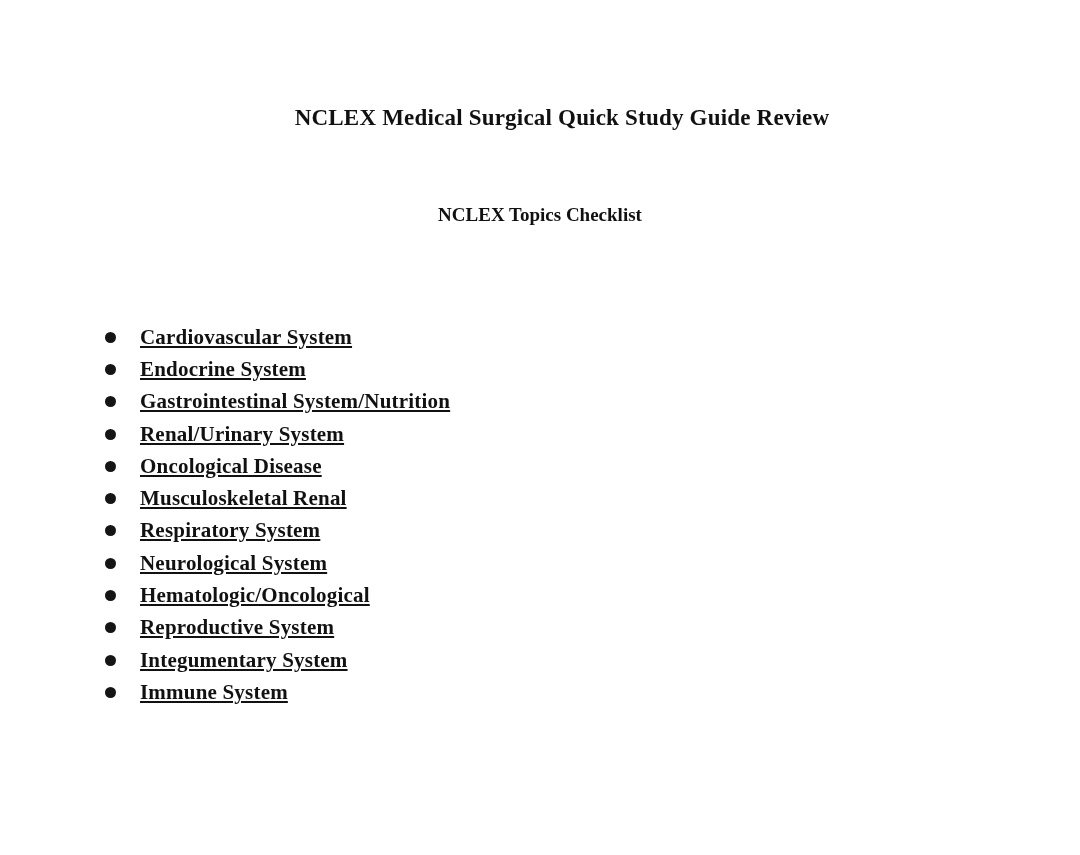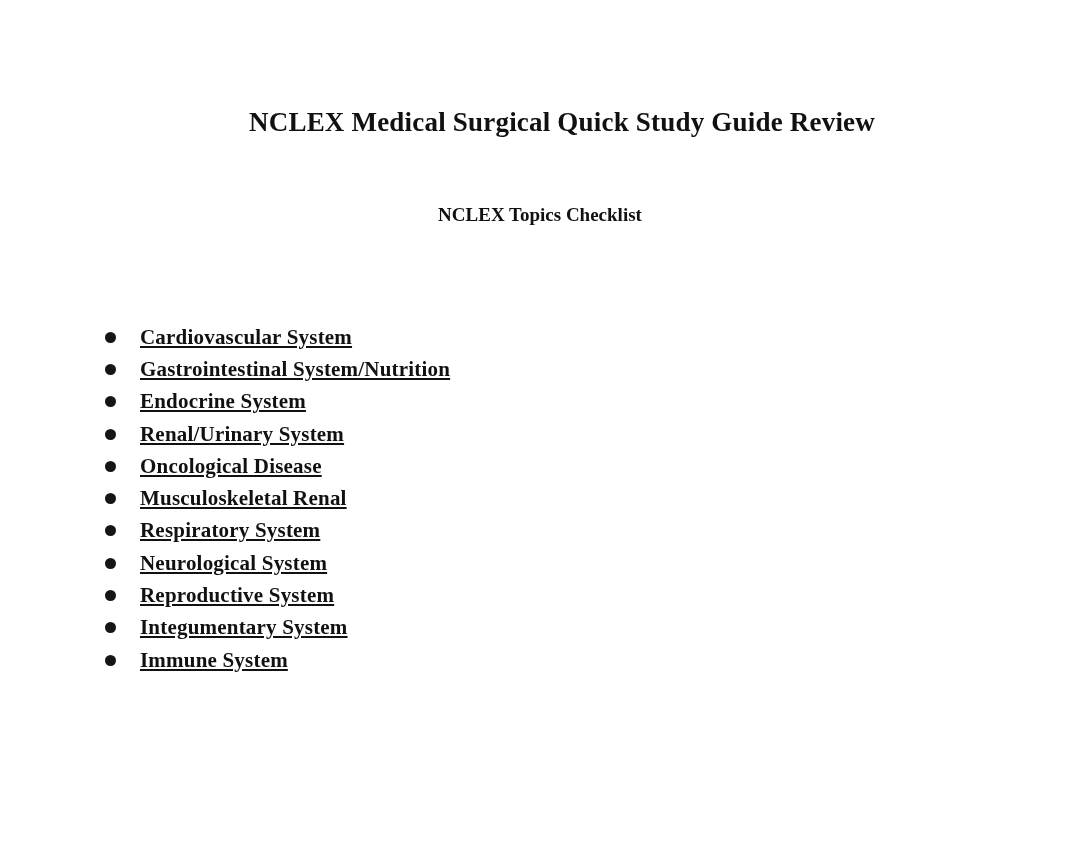--- a/index.html
+++ b/index.html
@@ -15,21 +15,21 @@
     overflow: hidden;
     font-family: "Liberation Serif", "DejaVu Serif", serif;
     color: #111111;
   }
   .doc-title {
     position: absolute;
     top: 90px;
     left: 0;
     right: 0;
     text-align: center;
-    font-size: 27px;
+    font-size: 23px;
     font-weight: bold;
     line-height: 1.1;
     letter-spacing: 0.2px;
     padding-left: 44px;
   }
   .doc-subtitle {
     position: absolute;
     top: 189px;
     left: 0;
     right: 0;
@@ -74,25 +74,25 @@
 
   <h2 class="doc-subtitle">NCLEX Topics Checklist</h2>
 
   <ul class="topics-list">
     <li>
       <span class="bullet"></span>
       <span>Cardiovascular System</span>
     </li>
     <li>
       <span class="bullet"></span>
-      <span>Gastrointestinal System/Nutrition</span>
+      <span>Endocrine System</span>
     </li>
     <li>
       <span class="bullet"></span>
-      <span>Endocrine System</span>
+      <span>Gastrointestinal System/Nutrition</span>
     </li>
     <li>
       <span class="bullet"></span>
       <span>Renal/Urinary System</span>
     </li>
     <li>
       <span class="bullet"></span>
       <span>Oncological Disease</span>
     </li>
     <li>
@@ -102,20 +102,24 @@
     <li>
       <span class="bullet"></span>
       <span>Respiratory System</span>
     </li>
     <li>
       <span class="bullet"></span>
       <span>Neurological System</span>
     </li>
     <li>
       <span class="bullet"></span>
+      <span>Hematologic/Oncological</span>
+    </li>
+    <li>
+      <span class="bullet"></span>
       <span>Reproductive System</span>
     </li>
     <li>
       <span class="bullet"></span>
       <span>Integumentary System</span>
     </li>
     <li>
       <span class="bullet"></span>
       <span>Immune System</span>
     </li>

